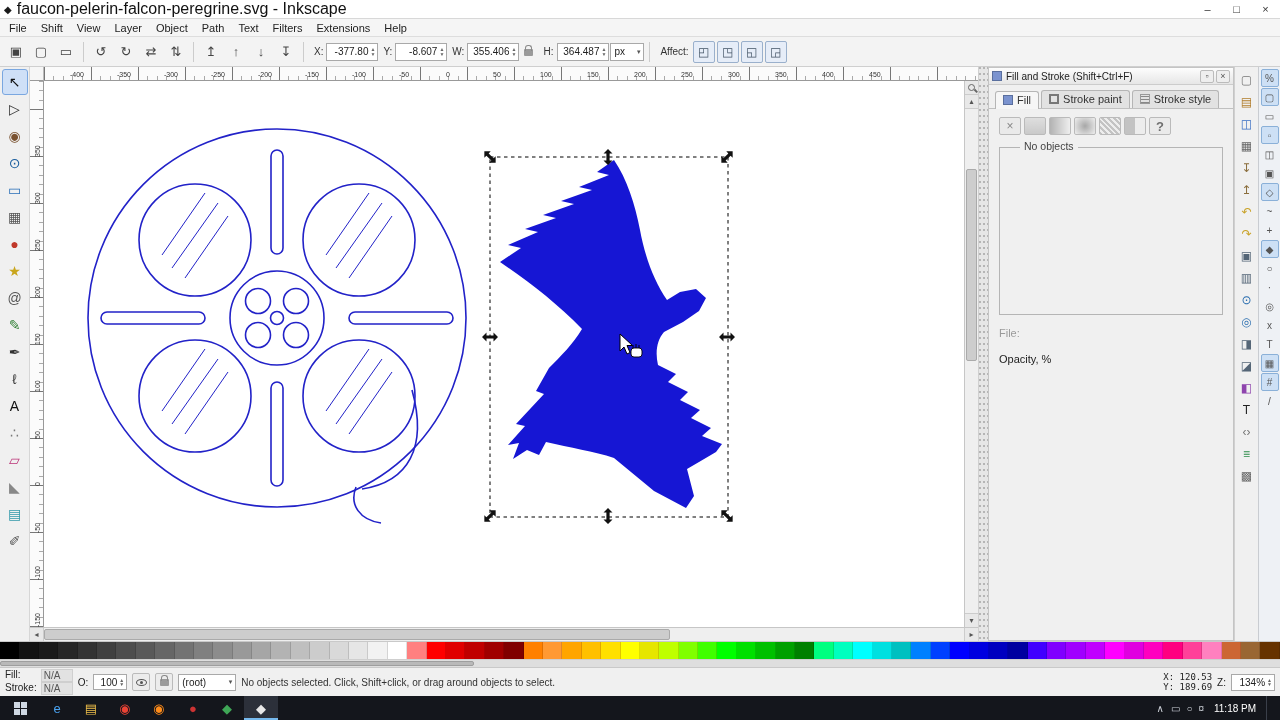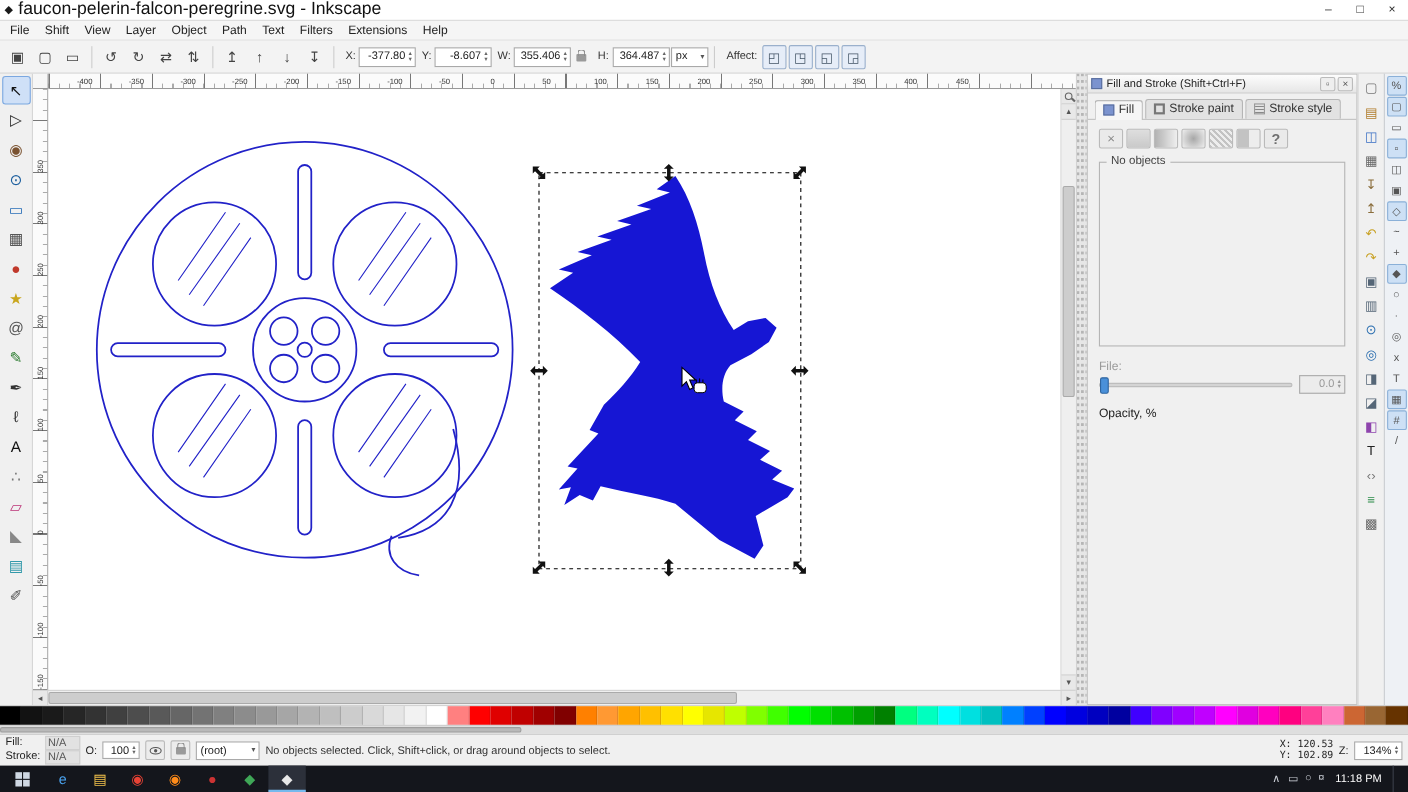--- a/index.html
+++ b/index.html
@@ -79,21 +79,21 @@
   .ti-style{background:repeating-linear-gradient(0deg,#888 0 1px,transparent 1px 3px);border:1px solid #999}
   #paintrow{display:flex;gap:3px;align-items:center;padding:8px 10px 6px}
   .pbtn{width:22px;height:18px;border:1px solid #a8a8a8;background:#e9e9e9;display:flex;align-items:center;justify-content:center;font-size:12px;color:#666;opacity:.75;border-radius:2px}
   .pbtn.pk-flat{background:linear-gradient(#d9d9d9,#bdbdbd)}
   .pbtn.pk-lin{background:linear-gradient(90deg,#9e9e9e,#efefef)}
   .pbtn.pk-rad{background:radial-gradient(circle,#8f8f8f,#efefef)}
   .pbtn.pk-pat{background:repeating-linear-gradient(45deg,#b5b5b5 0 2px,#ececec 2px 4px)}
   .pbtn.pk-sw{background:linear-gradient(90deg,#b5b5b5 50%,#ececec 50%)}
   .pbtn.pk-q{font-weight:bold;font-size:13px;color:#444}
   #noobjbox{margin:6px 10px 0;border:1px solid #b5b5b5;height:168px;position:relative;background:#f0f0f0}
-  #noobjbox .legend{position:absolute;top:-8px;left:6px;background:#f0f0f0;padding:0 4px;font-size:10.5px;color:#444}
+  #noobjbox .legend{position:absolute;top:-8px;left:20px;background:#f0f0f0;padding:0 4px;font-size:10.5px;color:#444}
   .sliderrow-label{padding:12px 10px 2px;font-size:11px}
   .lbl-dim{color:#9a9a9a}
   .sliderrow{display:flex;align-items:center;gap:6px;padding:0 10px}
   .track{flex:1;height:4px;background:#d4d4d4;border:1px solid #bdbdbd;border-radius:2px;position:relative}
   .thumb{position:absolute;top:-6px;width:8px;height:15px;background:#4a90d9;border:1px solid #2f65a0;border-radius:2px}
   .track.full{background:linear-gradient(90deg,#4a90d9 0 96%,#d4d4d4 96%)}
   .valbox{width:42px;height:17px;background:#fff;border:1px solid #a9a9a9;display:flex;align-items:center;padding:0 2px;font-size:10px}
   .valbox .val{flex:1;text-align:right}
   .valbox.dim{background:#ececec;color:#999}
 
@@ -460,32 +460,20 @@
         <span class="pbtn pk-lin"></span>
         <span class="pbtn pk-rad"></span>
         <span class="pbtn pk-pat"></span>
         <span class="pbtn pk-sw"></span>
         <span class="pbtn pk-q">?</span>
       </div>
     <div id="noobjbox">
       <span class="legend">No objects</span>
     </div>
     <div class="sliderrow-label lbl-dim">File:</div>
-    <div class="sliderrow">
-      <span class="track">
-          <span class="thumb" style="left:0"></span>
-        </span>
-      <span class="valbox dim">
-        <span class="val">0.0</span>
-        <span class="arrows" style="display:flex;flex-direction:column;font-size:5px;line-height:4.5px;color:#999;margin-left:2px">
-            <span>▲</span>
-            <span>▼</span>
-          </span>
-      </span>
-    </div>
     <div class="sliderrow-label">Opacity, %</div>
   </div>
 
   <div id="cmdcol">
 
   <div class="cbtn" style="color: rgb(119, 119, 119);">▢</div>
       <div class="cbtn" style="color: rgb(176, 124, 42);">▤</div>
       <div class="cbtn" style="color: rgb(58, 111, 196);">◫</div>
       <div class="cbtn" style="color: rgb(102, 102, 102);">▦</div>
       <div class="cbtn" style="color: rgb(138, 109, 59);">↧</div>
@@ -624,21 +612,21 @@
   <span class="sicon">
       <span class="lock" style="margin:0"></span>
     </span>
   <span id="layerdd">
     <span>(root)</span>
     <span style="font-size:7px;color:#555">▾</span>
   </span>
   <span id="statusmsg">No objects selected. Click, Shift+click, or drag around objects to select.</span>
   <div id="xyblock">
     <div>X: 120.53</div>
-    <div>Y: 102.89</div>
+    <div>Y: 189.69</div>
   </div>
   <span>Z:</span>
   <span id="zoomspin">
     <span class="val">134%</span>
     <span style="display:flex;flex-direction:column;font-size:5px;line-height:4.5px;color:#666;margin-left:2px">
         <span>▲</span>
         <span>▼</span>
       </span>
   </span>
 </div>

